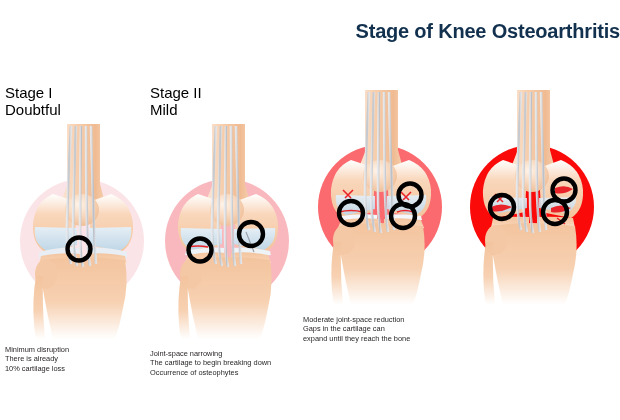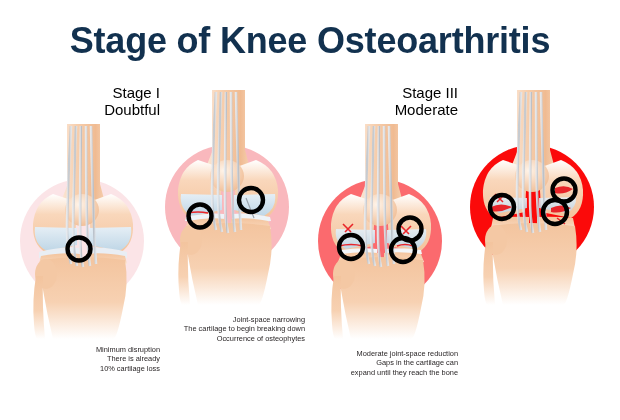--- a/index.html
+++ b/index.html
@@ -5,30 +5,30 @@
   html,body{margin:0;padding:0;}
   body{
     width:620px;height:420px;
     background:#ffffff;
     font-family:"Liberation Sans", sans-serif;
     overflow:hidden;
     position:relative;
   }
   #title{
     position:absolute;top:20px;left:0;width:620px;
-    text-align:center;
-    font-size:36px;font-weight:bold;
+    text-align:right;
+    font-size:20px;font-weight:bold;
     color:#12314f;
     letter-spacing:-0.2px;
   }
   .col{
     position:absolute;
     top:84px;
     width:155px;
-    text-align:right;
+    text-align:left;
   }
   .col-0{left:5px}
   .col-1{left:150px}
   .col-2{left:303px}
   .col-3{left:455px}
   .stage-name{
     font-size:15px;line-height:17px;color:#000;
     white-space:pre-line;
   }
   .knee-wrap{
@@ -110,20 +110,22 @@
       </g>
       <circle cx="74" cy="125" r="11.5" fill="none" stroke="#000" stroke-width="4.4"></circle>
     </svg>
   </div>
   <div class="caption cap-0">Minimum disruption
 There is already
 10% cartilage loss</div>
 </div>
 
 <div class="col col-1">
+  <div class="stage-name">Stage II
+Mild</div>
   <div class="knee-wrap">
     <svg width="155" height="215" viewBox="0 0 155 215">
       <defs>
         <linearGradient id="femurG2" x1="0" y1="0" x2="0" y2="1">
           <stop offset="0" stop-color="#ffffff"></stop>
             <stop offset="0.35" stop-color="#f9d7bb"></stop>
           <stop offset="1" stop-color="#f3c39c"></stop>
         </linearGradient>
         <linearGradient id="shaftG2" x1="0" y1="0" x2="1" y2="0">
           <stop offset="0" stop-color="#fdf0e6"></stop>
@@ -176,22 +178,20 @@
       <circle cx="50" cy="126" r="11.5" fill="none" stroke="#000" stroke-width="4.4"></circle>
       <circle cx="101" cy="110" r="12" fill="none" stroke="#000" stroke-width="4.4"></circle>
     </svg>
   </div>
   <div class="caption">Joint-space narrowing
 The cartilage to begin breaking down
 Occurrence of osteophytes</div>
 </div>
 
 <div class="col col-2">
-  <div class="stage-name">Stage III
-Moderate</div>
   <div class="knee-wrap">
     <svg width="155" height="215" viewBox="0 0 155 215">
       <defs>
         <linearGradient id="femurG3" x1="0" y1="0" x2="0" y2="1">
           <stop offset="0" stop-color="#ffffff"></stop>
             <stop offset="0.35" stop-color="#f9d7bb"></stop>
           <stop offset="1" stop-color="#f3c39c"></stop>
         </linearGradient>
         <linearGradient id="shaftG3" x1="0" y1="0" x2="1" y2="0">
           <stop offset="0" stop-color="#fdf0e6"></stop>

